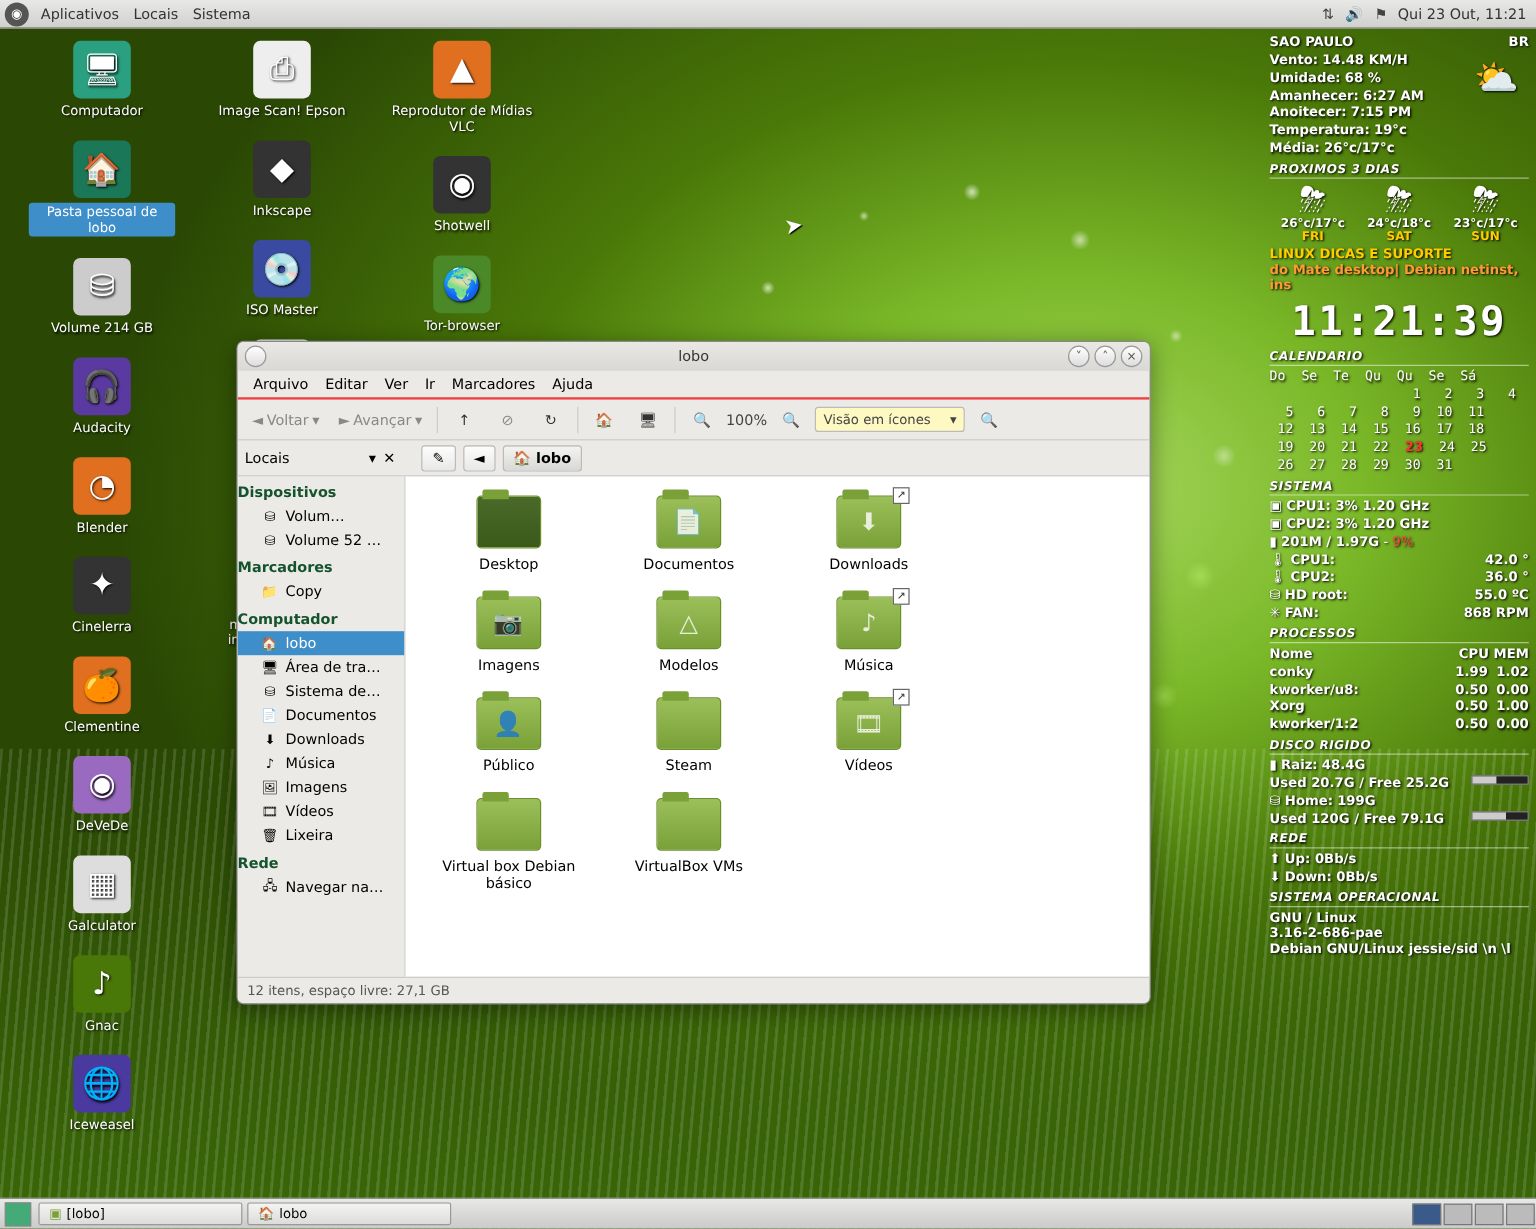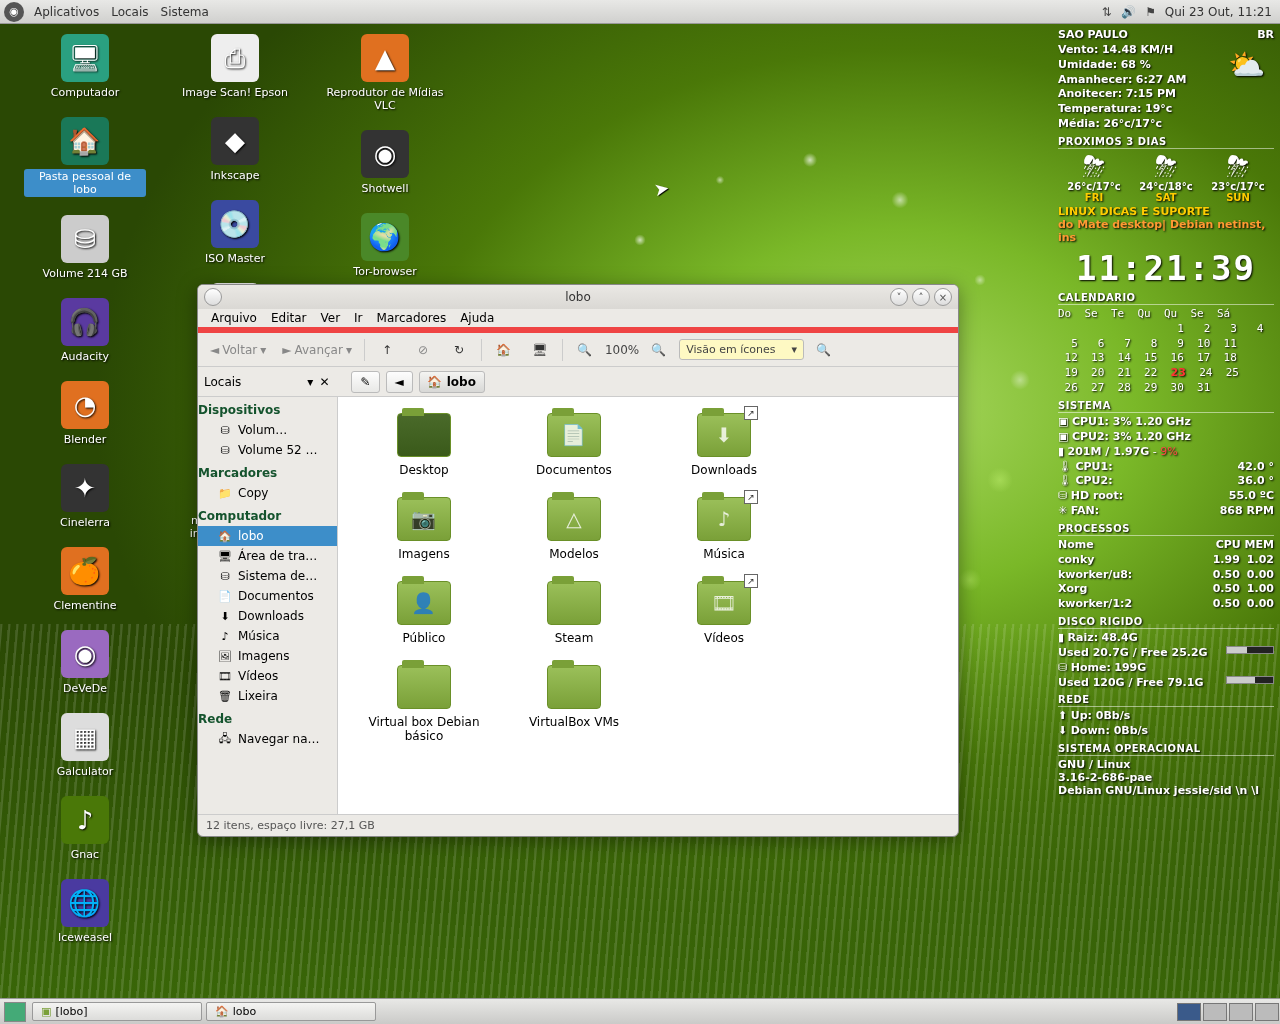--- a/index.html
+++ b/index.html
@@ -41,21 +41,21 @@
 .d-icon { width: 130px; display: flex; flex-direction: column; align-items: center; color: #fff; font-size: 11px; text-align: center; text-shadow: 1px 1px 2px #000; cursor: pointer; padding: 4px; }
 .d-icon .ico { width: 48px; height: 48px; border-radius: 6px; margin-bottom: 4px; display: flex; align-items: center; justify-content: center; font-size: 26px; color: #fff; }
 .d-icon.selected .lbl { background: #3d8ec9; border-radius: 3px; padding: 1px 4px; text-shadow: none; }
 
 
 .window { position: absolute; top: 284px; left: 197px; width: 762px; height: 553px; background: #eceae6; border: 1px solid #888; border-radius: 6px; box-shadow: 0 4px 20px rgba(0,0,0,0.4); z-index: 50; display: flex; flex-direction: column; overflow: hidden; }
 .titlebar { height: 24px; background: linear-gradient(#eae8e4,#dad8d4); display: flex; align-items: center; justify-content: center; position: relative; font-size: 12px; color: #333; }
 .titlebar .win-btns { position: absolute; right: 6px; top: 3px; display: flex; gap: 4px; }
 .titlebar .win-btn { width: 18px; height: 18px; border-radius: 50%; border: 1px solid #999; background: linear-gradient(#fff,#ddd); display: flex; align-items: center; justify-content: center; font-size: 10px; cursor: pointer; color: #555; }
 .titlebar .win-left { position: absolute; left: 6px; top: 3px; width: 18px; height: 18px; border-radius: 50%; border: 1px solid #999; background: linear-gradient(#fff,#ddd); }
-.menubar { height: 24px; display: flex; align-items: center; padding: 0 6px; font-size: 12px; gap: 0; border-bottom: 6px solid #ef4444; }
+.menubar { height: 24px; display: flex; align-items: center; padding: 0 6px; font-size: 12px; gap: 0; border-bottom: 2px solid #ef4444; }
 .menubar span { padding: 0 7px; cursor: pointer; }
 .toolbar { height: 34px; display: flex; align-items: center; padding: 0 6px; gap: 4px; border-bottom: 1px solid #ccc; font-size: 12px; color: #444; }
 .tb-btn { padding: 4px 6px; border-radius: 3px; cursor: pointer; display: flex; align-items: center; gap: 3px; color: #888; }
 .tb-btn.enabled { color: #333; }
 .tb-sep { width: 1px; height: 22px; background: #ccc; margin: 0 2px; }
 .tb-icon { width: 20px; height: 20px; display: flex; align-items: center; justify-content: center; }
 .view-select { border: 1px solid #bbb; background: #fef9c3; padding: 3px 6px; border-radius: 3px; font-size: 11px; display: flex; align-items: center; gap: 16px; }
 .locbar { height: 30px; display: flex; align-items: center; padding: 0 6px; gap: 6px; border-bottom: 1px solid #ccc; font-size: 12px; }
 .locbar .pathbtn { border: 1px solid #bbb; background: linear-gradient(#fdfdfd,#e8e8e6); padding: 3px 8px; border-radius: 3px; display: flex; align-items: center; gap: 4px; }
 .window-body { flex: 1; display: flex; overflow: hidden; }
@@ -67,21 +67,21 @@
 .files { flex: 1; background: #fff; padding: 16px; display: flex; flex-wrap: wrap; align-content: flex-start; gap: 20px 10px; overflow-y: auto; }
 .file { width: 140px; display: flex; flex-direction: column; align-items: center; font-size: 12px; text-align: center; cursor: pointer; }
 .file .fico { width: 54px; height: 44px; background: linear-gradient(#9bc05a,#7aa038); border-radius: 4px; border: 1px solid #6a9028; position: relative; margin-bottom: 6px; display: flex; align-items: center; justify-content: center; color: rgba(255,255,255,0.8); font-size: 20px; }
 .file .fico::before { content: ''; position: absolute; top: -6px; left: 4px; width: 22px; height: 8px; background: #7aa038; border-radius: 2px 2px 0 0; }
 .file .fico.desktop { background: linear-gradient(#4a6a2a,#3a5a1a); }
 .file .fico .link { position: absolute; top: -8px; right: -8px; width: 14px; height: 14px; background: #fff; border: 1px solid #666; font-size: 9px; display: flex; align-items: center; justify-content: center; color: #333; }
 .statusbar { height: 22px; border-top: 1px solid #ccc; display: flex; align-items: center; padding: 0 8px; font-size: 11px; color: #555; }
 
 
 .conky { position: absolute; top: 28px; right: 6px; width: 216px; color: #fff; font-size: 11px; text-shadow: 1px 1px 2px #000; z-index: 10; font-family: sans-serif; }
-.conky .sec-title { font-size: 10px; font-weight: bold; letter-spacing: 0.5px; margin: 4px 0 2px; border-bottom: 1px solid rgba(255,255,255,0.5); padding-bottom: 1px; }
+.conky .sec-title { font-size: 10px; font-weight: bold; letter-spacing: 0.5px; margin: 4px 0 2px; border-bottom: 1px solid rgba(255,255,255,0.5); padding-bottom: 1px; font-style: italic; }
 .conky .row { display: flex; justify-content: space-between; line-height: 1.35; }
 .conky .digital { font-family: monospace; font-size: 34px; letter-spacing: 2px; text-align: center; margin: 4px 0; font-weight: bold; }
 .conky .cal { font-family: monospace; font-size: 11px; line-height: 1.35; white-space: pre; }
 .conky .cal .today { color: #f33; font-weight: bold; }
 .conky .forecast { display: flex; justify-content: space-around; margin: 4px 0 2px; }
 .conky .fc { text-align: center; font-size: 10px; }
 .conky .fc .cloud { font-size: 28px; line-height: 1; }
 .conky .yellow { color: #ffcc00; }
 .conky .orange { color: #ff9933; }
 .conky .red { color: #ff4444; }

